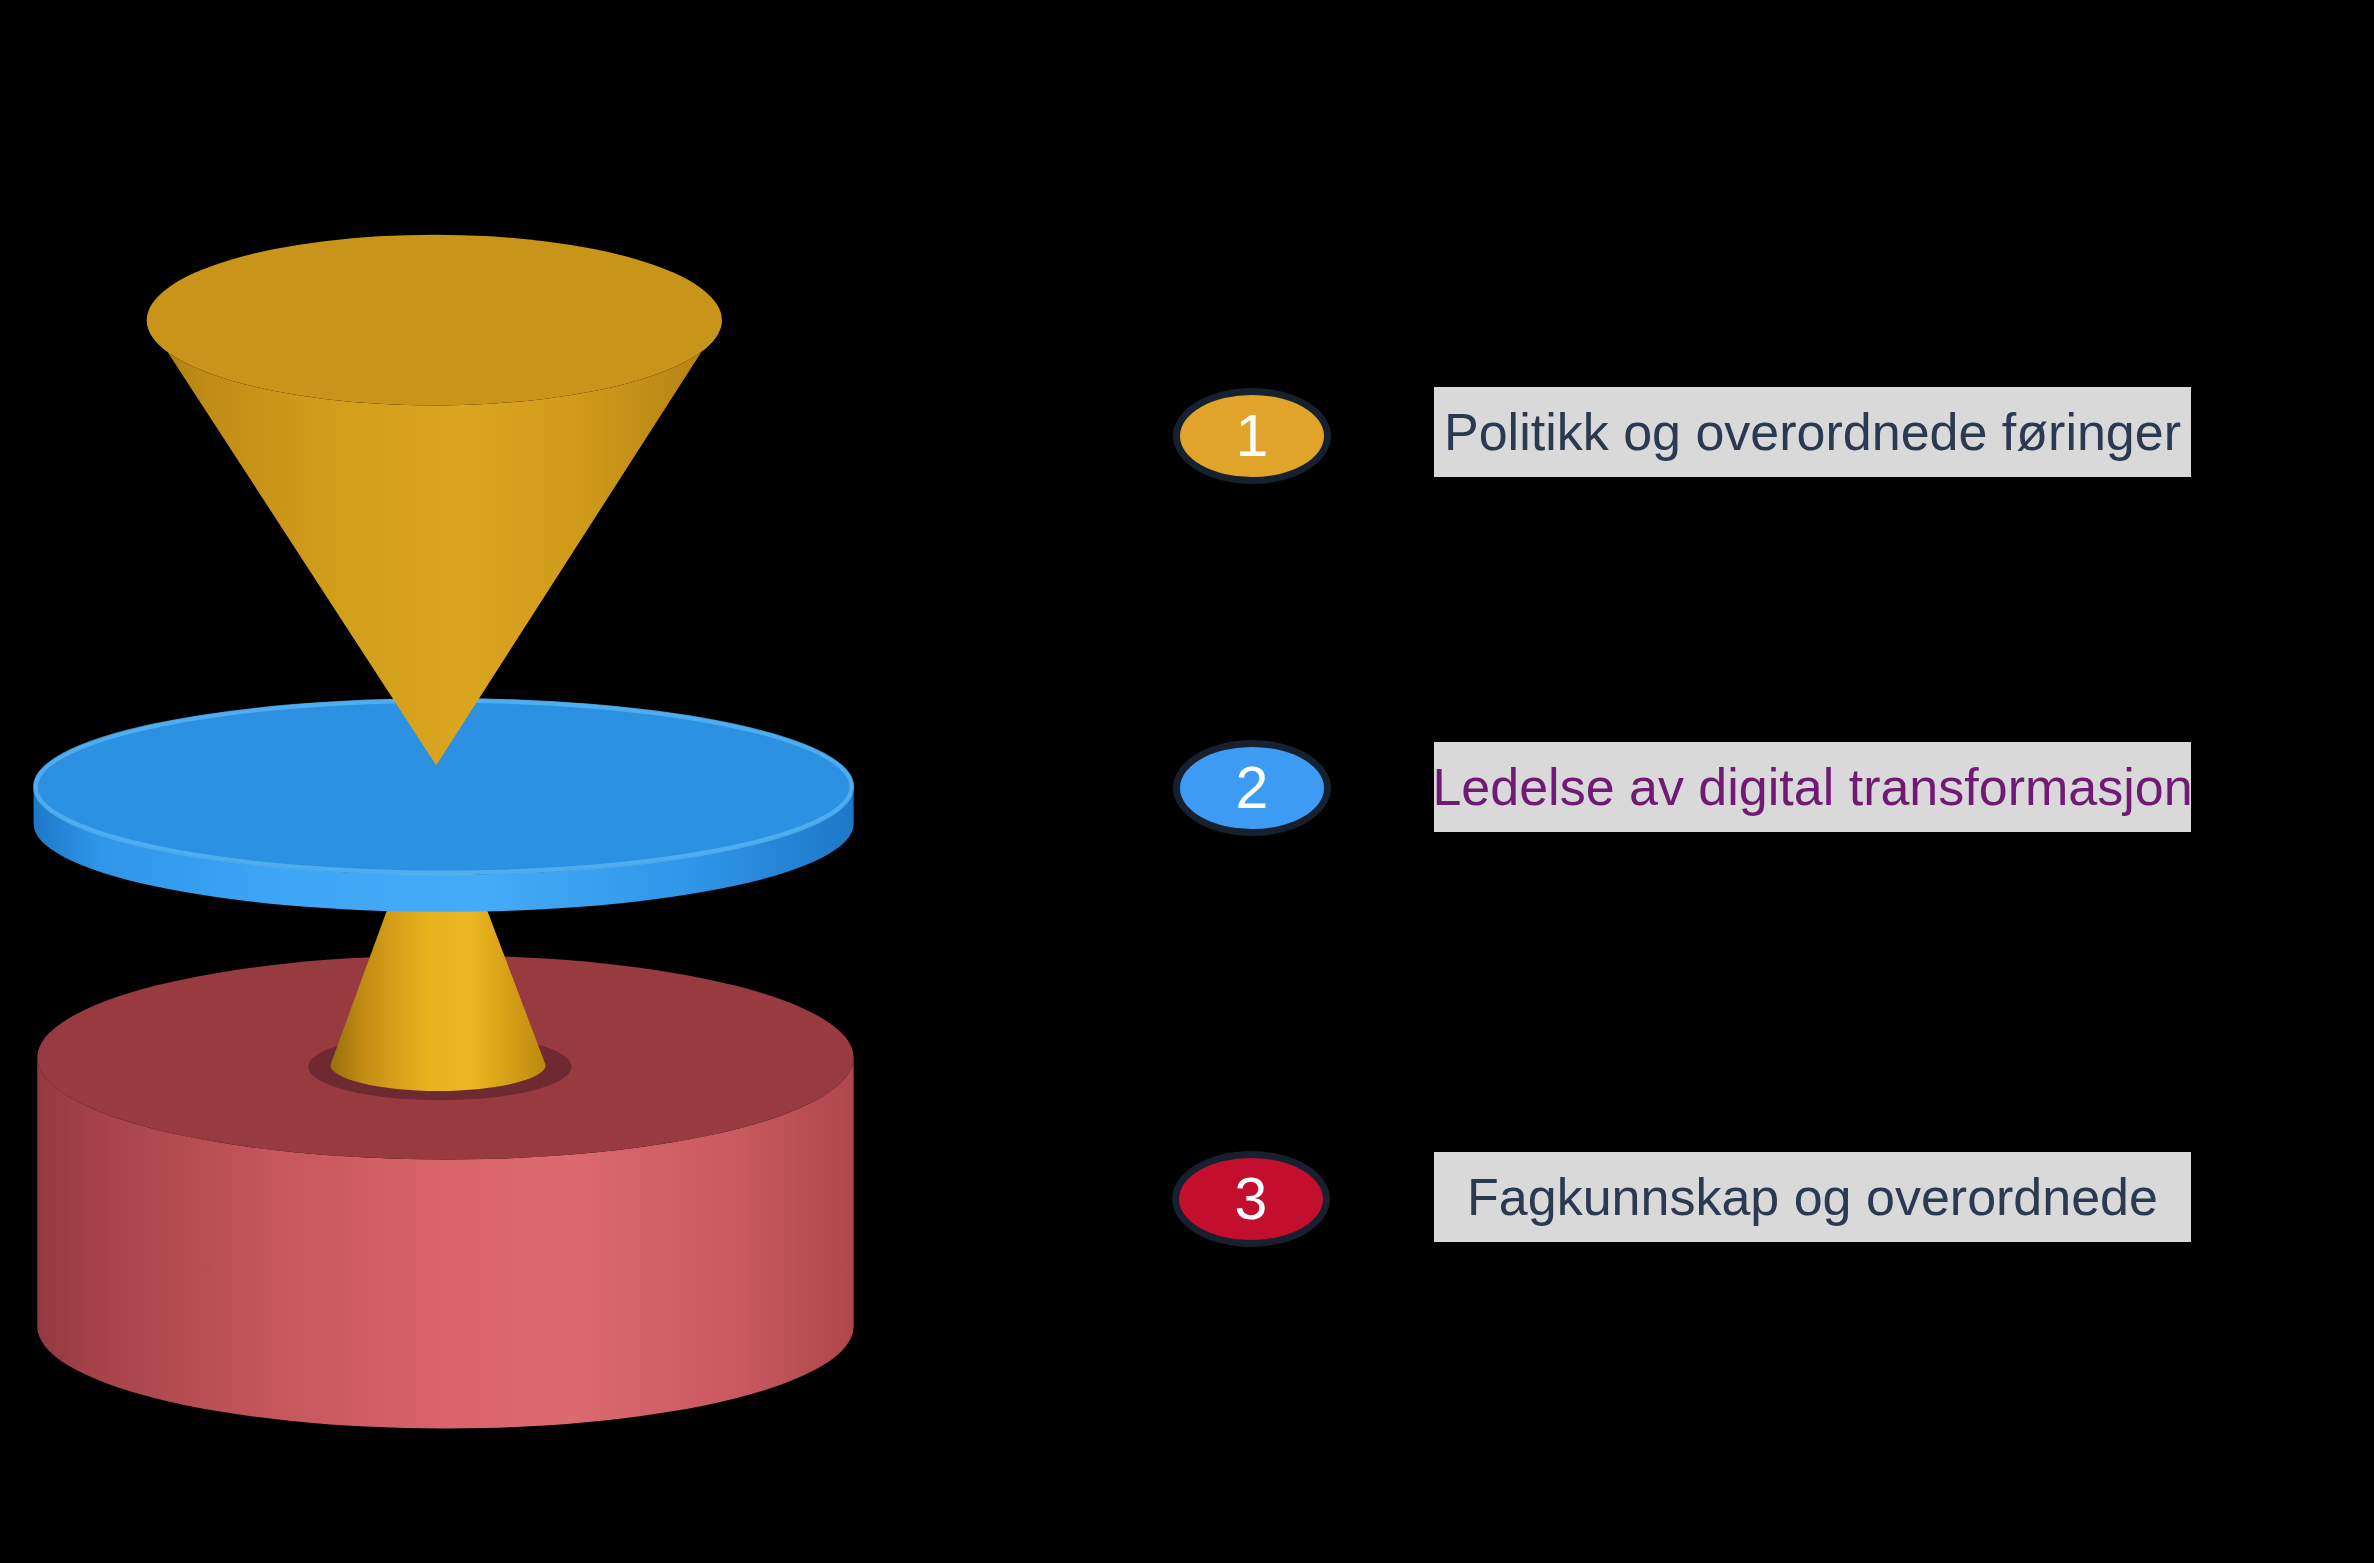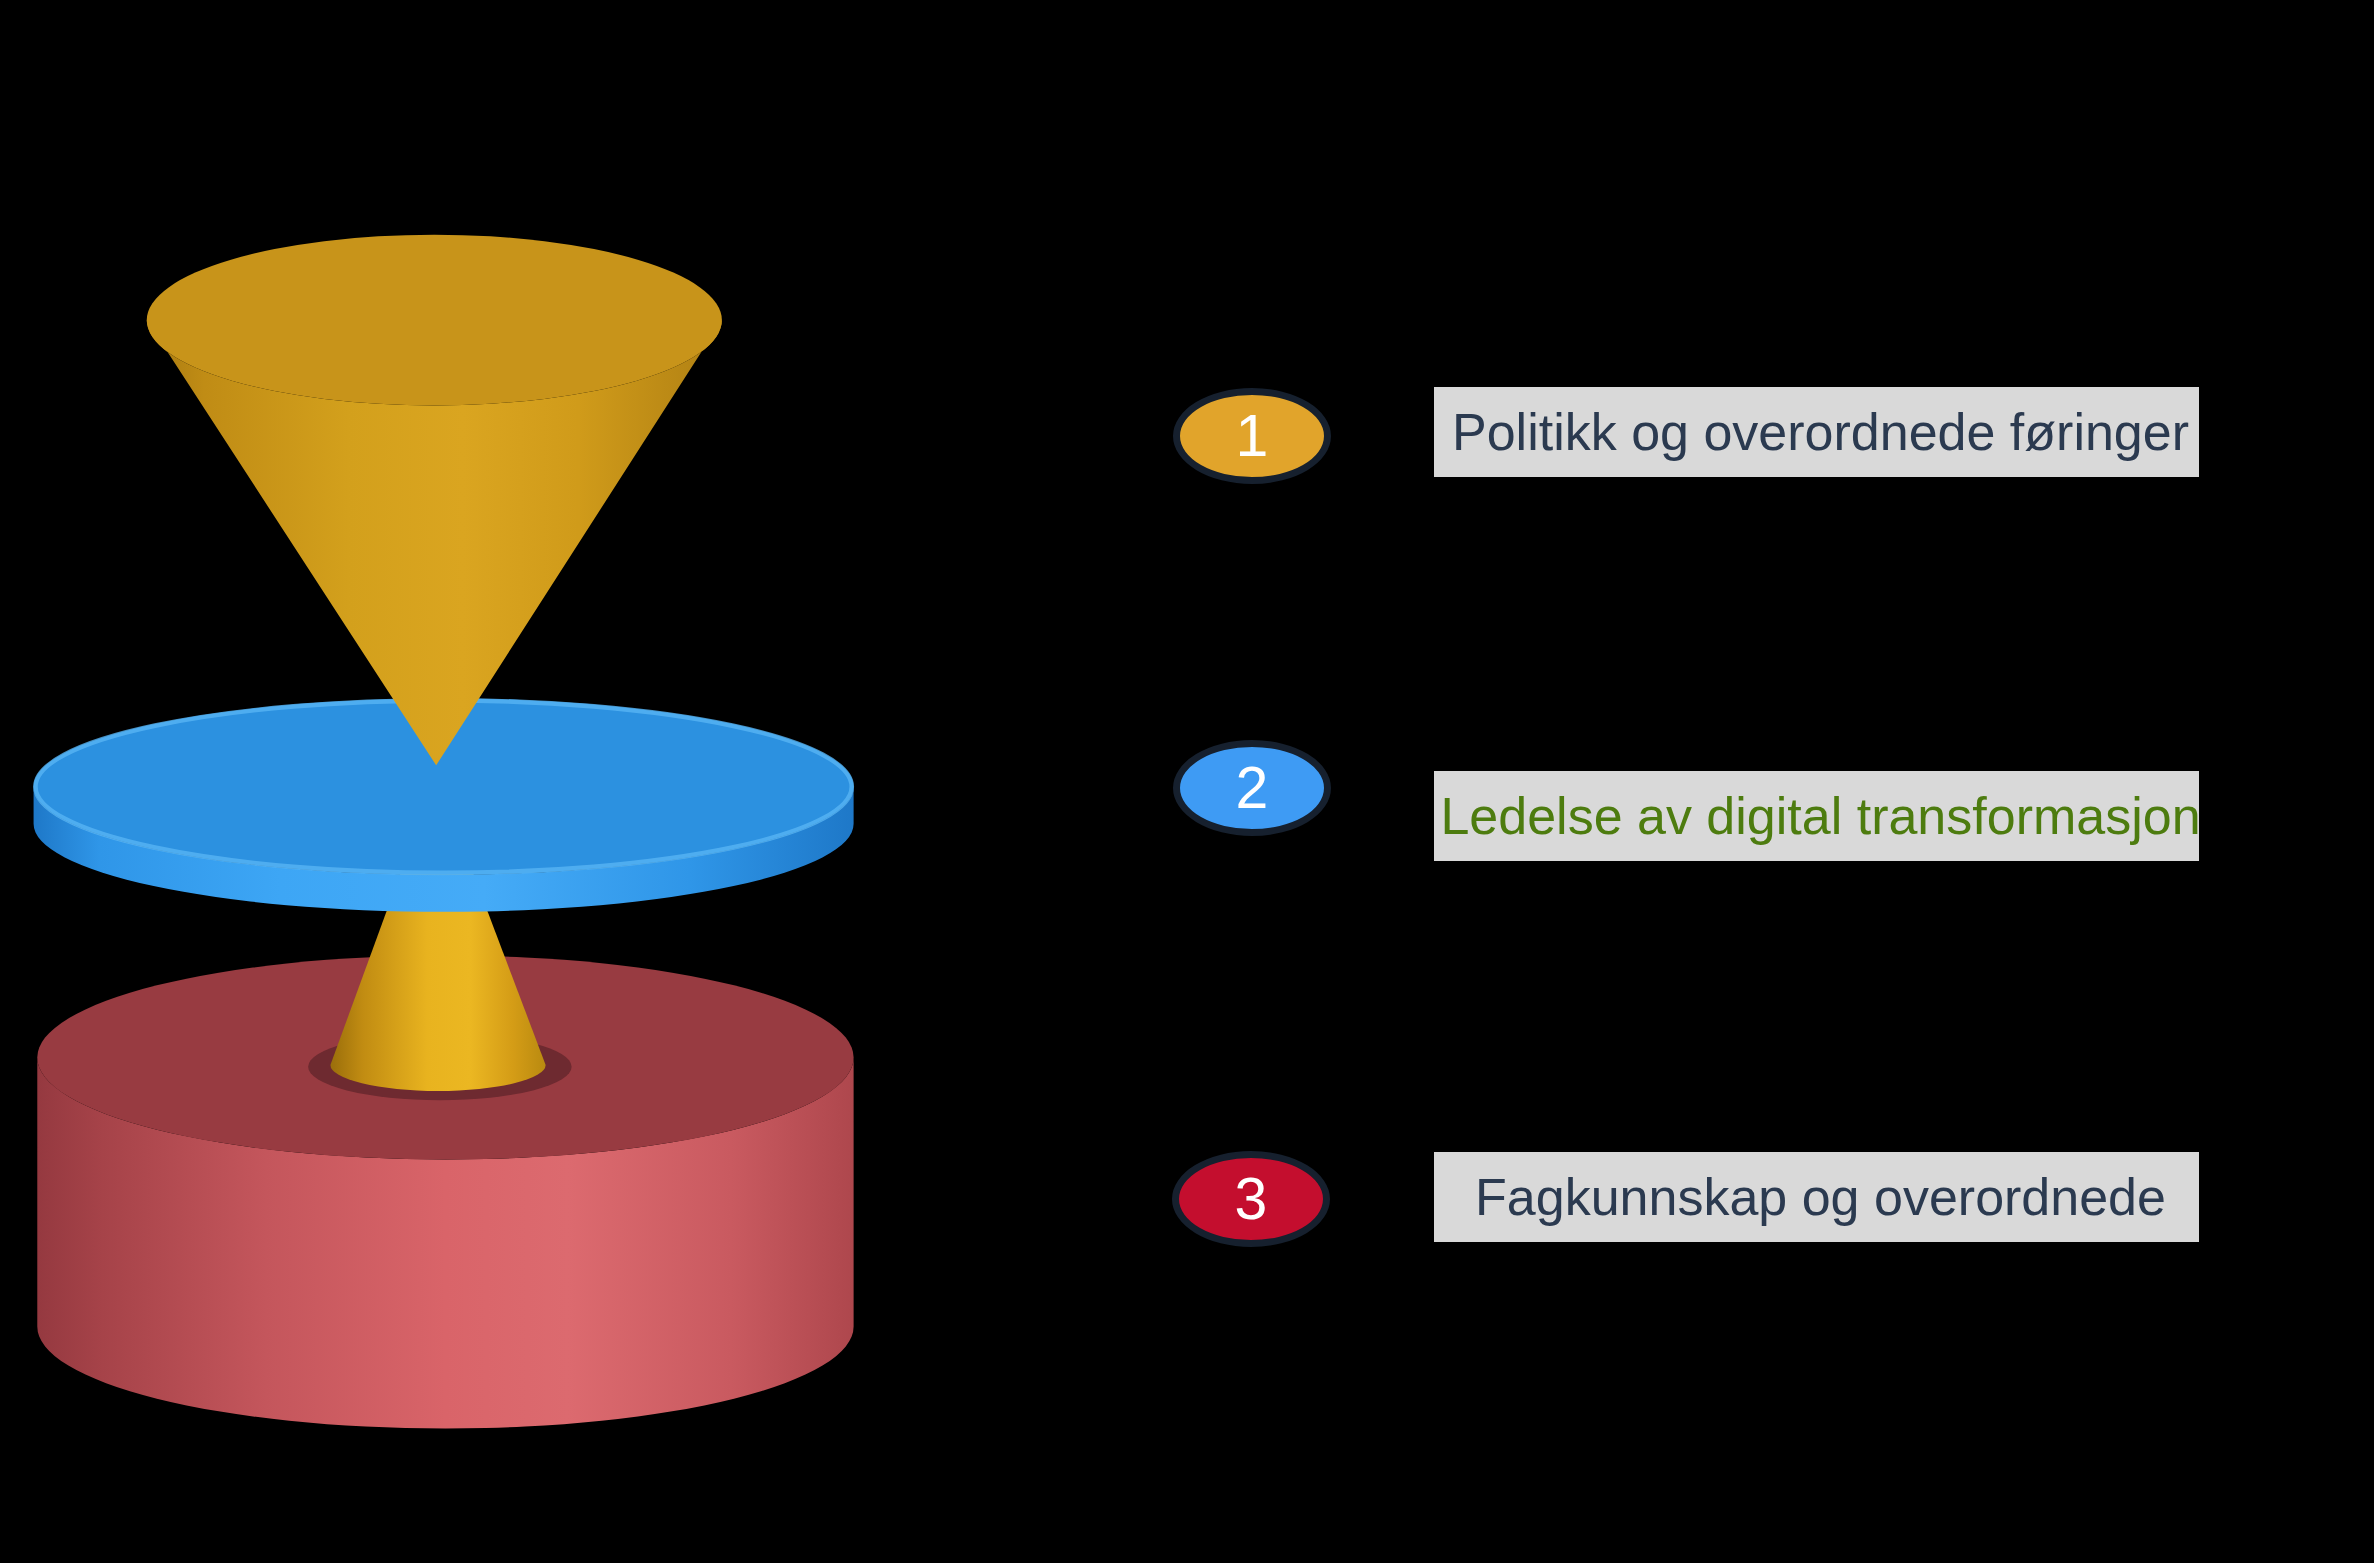--- a/index.html
+++ b/index.html
@@ -41,21 +41,20 @@
     left: 1434px;
     width: 757px;
     height: 90px;
     background: #D9D9D9;
     color: #2B3A50;
     font-size: 52px;
     display: flex;
     align-items: center;
     justify-content: center;
     white-space: nowrap;
-    padding-left: 8px;
   }
   .badge-1 { left: 1173px; top: 388px; }
   .badge-2 { left: 1173px; top: 740px; }
   .badge-3 { left: 1172px; top: 1151px; }
   .label-1 { top: 387px; }
   .label-2 { top: 742px; }
   .label-3 { top: 1152px; }
 </style>
 </head>
 <body style="background-color: rgb(0, 0, 0);">
@@ -123,21 +122,21 @@
   <div class="legend-badge badge-1" style="background-color: rgb(225, 164, 43); border-color: rgb(22, 32, 46); color: rgb(255, 255, 255);">
     <span>1</span>
   </div>
   <div class="legend-label label-1" style="background-color: rgb(217, 217, 217); color: rgb(43, 58, 80);">
     <span>Politikk og overordnede føringer</span>
   </div>
 
   <div class="legend-badge badge-2" style="background-color: rgb(62, 155, 244); border-color: rgb(22, 32, 46); color: rgb(255, 255, 255);">
     <span>2</span>
   </div>
-  <div class="legend-label label-2" style="background-color: rgb(217, 217, 217); color: #4d7c0f; margin-top: 29px;">
+  <div class="legend-label label-2" style="background-color: rgb(217, 217, 217); color: #701a75;">
     <span>Ledelse av digital transformasjon</span>
   </div>
 
   <div class="legend-badge badge-3" style="background-color: rgb(196, 14, 46); border-color: rgb(22, 32, 46); color: rgb(255, 255, 255);">
     <span>3</span>
   </div>
   <div class="legend-label label-3" style="background-color: rgb(217, 217, 217); color: rgb(43, 58, 80);">
     <span>Fagkunnskap og overordnede</span>
   </div>
 

